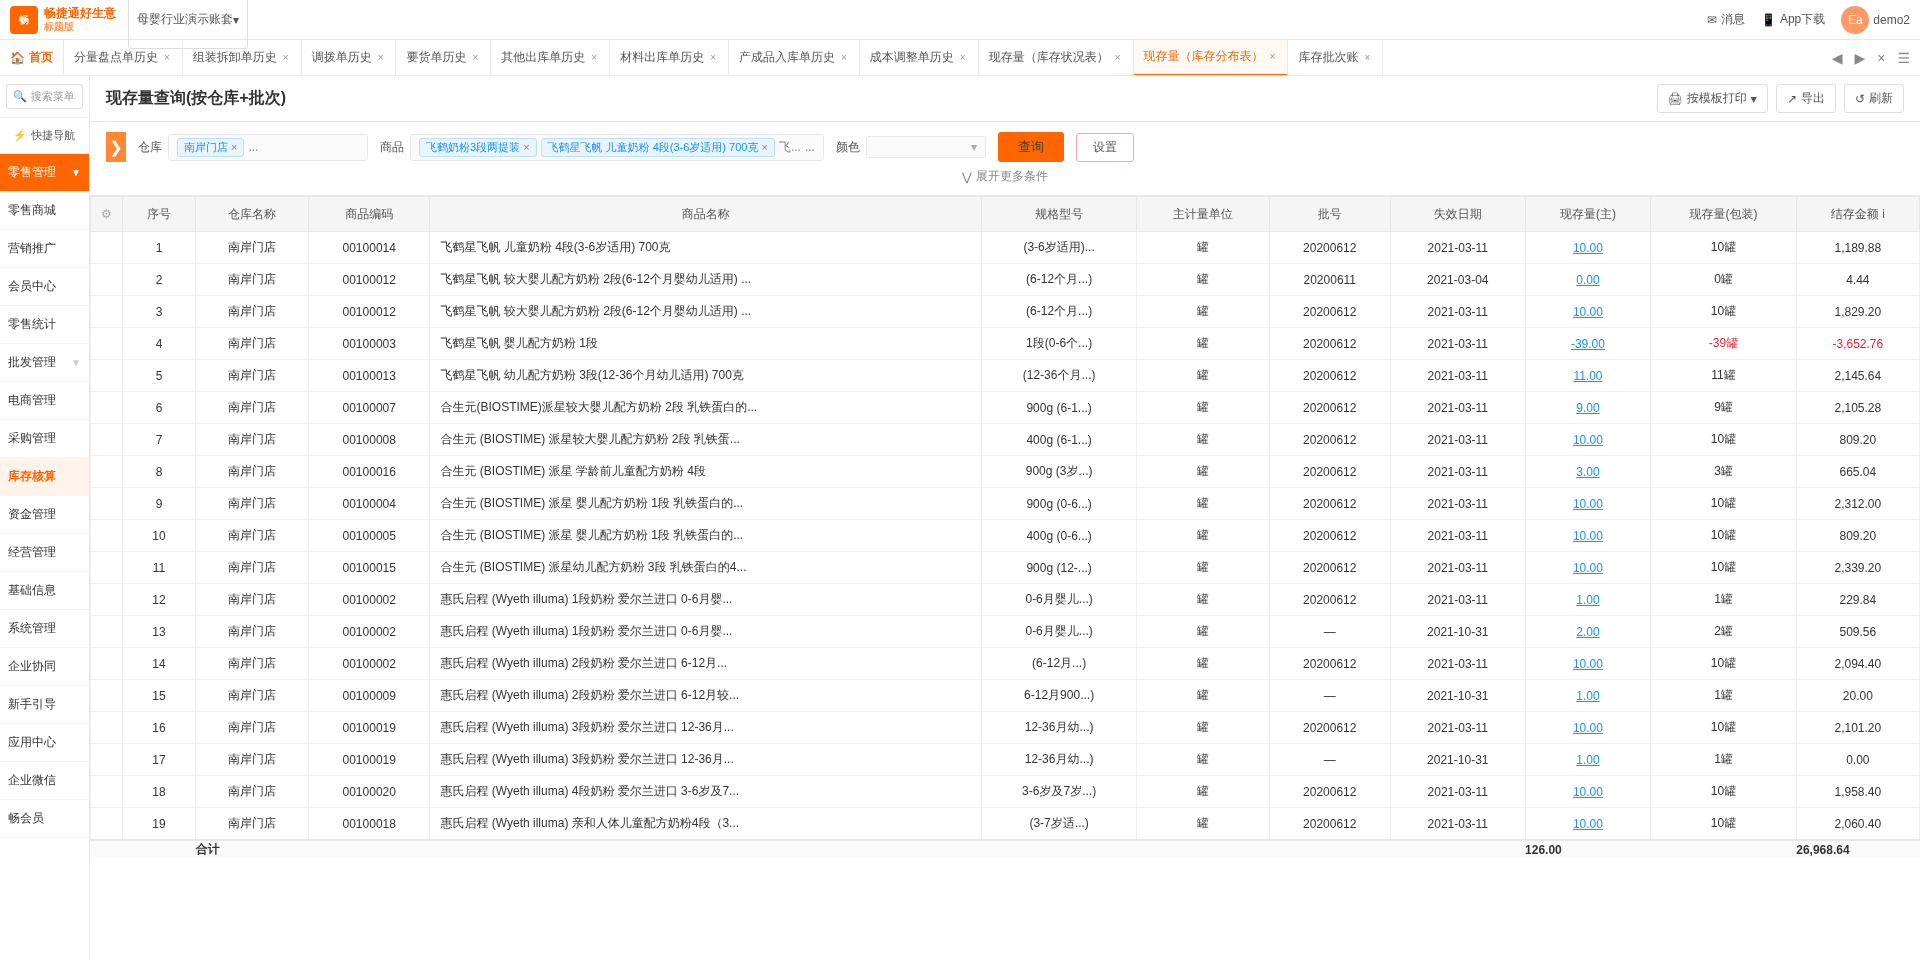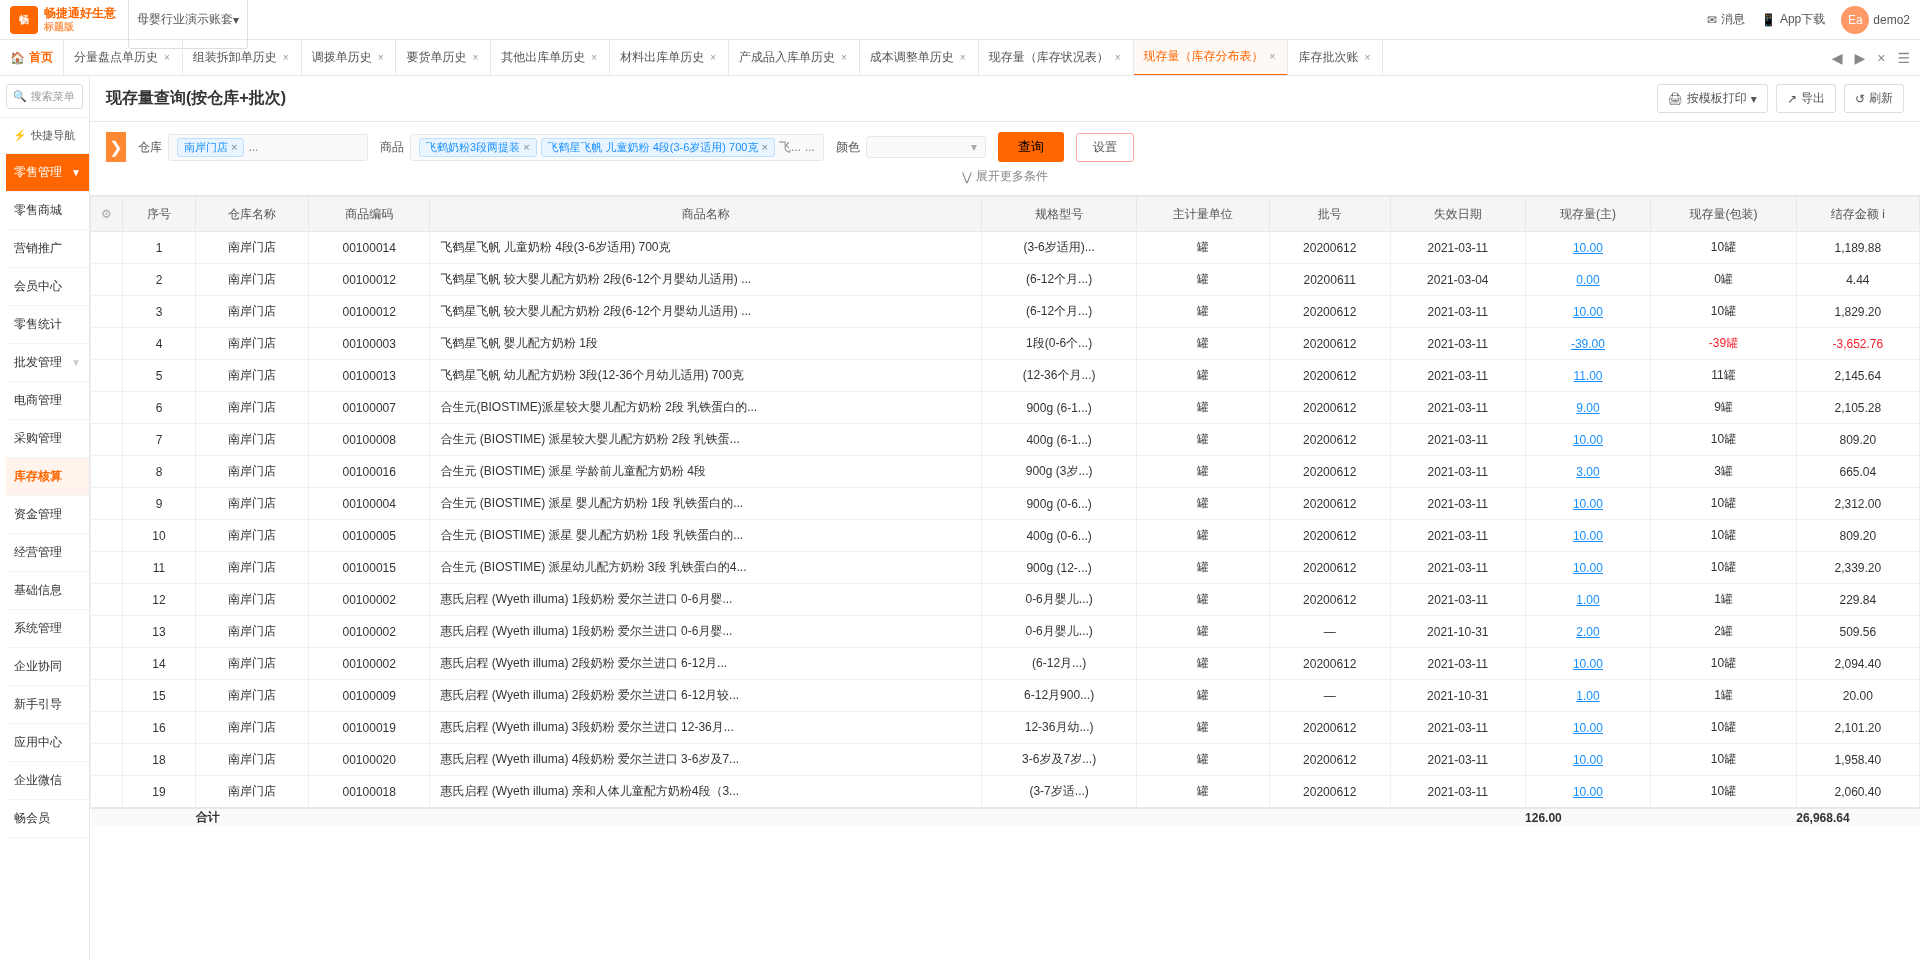--- a/index.html
+++ b/index.html
@@ -43,21 +43,20 @@
       display: flex; flex-direction: column; overflow-y: auto; flex-shrink: 0;
     }
     .sidebar-search { padding: 8px 6px; border-bottom: 1px solid #f0f0f0; }
     .sidebar-search-box { display: flex; align-items: center; gap: 4px; padding: 4px 6px; border: 1px solid #ddd; border-radius: 3px; font-size: 11px; color: #999; cursor: pointer; }
     .sidebar-nav { padding: 4px 0; border-bottom: 1px solid #f0f0f0; }
     .sidebar-nav-item { display: flex; align-items: center; justify-content: center; padding: 6px 4px; font-size: 11px; color: #555; cursor: pointer; gap: 4px; }
     .sidebar-menu-item {
       display: flex; align-items: center; justify-content: space-between;
       padding: 10px 8px; font-size: 12px; color: #333; cursor: pointer;
       border-bottom: 1px solid #f5f5f5;
-      margin-left: 6px;
     }
     .sidebar-menu-item .menu-arrow { font-size: 10px; color: #ccc; }
 
     
     .content-area { flex: 1; display: flex; flex-direction: column; overflow: hidden; }
 
     
     .page-header {
       background: #fff; padding: 8px 16px; border-bottom: 1px solid #e8e8e8;
       display: flex; align-items: center; justify-content: space-between;
@@ -73,21 +72,21 @@
     .filter-row { display: flex; align-items: center; gap: 12px; flex-wrap: wrap; }
     .filter-group { display: flex; align-items: center; gap: 6px; }
     .filter-label { font-size: 12px; color: #555; white-space: nowrap; }
     .filter-tag-container { display: flex; align-items: center; gap: 4px; flex-wrap: wrap; min-width: 200px; border: 1px solid #e8e8e8; border-radius: 3px; padding: 3px 8px; background: #fafafa; }
     .filter-tag { display: inline-flex; align-items: center; gap: 3px; background: #e8f4ff; border: 1px solid #bde0ff; border-radius: 3px; padding: 1px 6px; font-size: 11px; color: #1890ff; }
     .filter-tag .tag-close { cursor: pointer; color: #888; }
     .filter-ellipsis { color: #888; cursor: pointer; }
     .filter-expand { display: flex; align-items: center; gap: 4px; color: #888; cursor: pointer; font-size: 12px; margin-top: 6px; justify-content: center; }
 
     
-    .btn-query { background: #ff6600; color: #000000; border: none; padding: 6px 20px; border-radius: 3px; cursor: pointer; font-size: 13px; }
+    .btn-query { background: #ff6600; color: #404040; border: none; padding: 6px 20px; border-radius: 3px; cursor: pointer; font-size: 13px; }
     .btn-set { background: #fff; color: #555; border: 1px solid #fca5a5; padding: 5px 16px; border-radius: 3px; cursor: pointer; font-size: 12px; }
 
     
     .toggle-expand-btn {
       width: 20px; background: #ff8833; border: none; cursor: pointer;
       color: white; display: flex; align-items: center; justify-content: center;
       font-size: 16px; align-self: stretch;
     }
 
     
@@ -589,20 +588,34 @@
       <td>12-36月幼...)</td>
       <td>罐</td>
       <td>20200612</td>
       <td>2021-03-11</td>
       <td class="link">10.00</td>
       <td class="">10罐</td>
       <td class="">2,101.20</td>
     </tr>
             <tr>
       <td></td>
+      <td>17</td>
+      <td>南岸门店</td>
+      <td>00100019</td>
+      <td class="text-left">惠氏启程 (Wyeth illuma) 3段奶粉 爱尔兰进口 12-36月...</td>
+      <td>12-36月幼...)</td>
+      <td>罐</td>
+      <td>—</td>
+      <td>2021-10-31</td>
+      <td class="link">1.00</td>
+      <td class="">1罐</td>
+      <td class="">0.00</td>
+    </tr>
+            <tr>
+      <td></td>
       <td>18</td>
       <td>南岸门店</td>
       <td>00100020</td>
       <td class="text-left">惠氏启程 (Wyeth illuma) 4段奶粉 爱尔兰进口 3-6岁及7...</td>
       <td>3-6岁及7岁...)</td>
       <td>罐</td>
       <td>20200612</td>
       <td>2021-03-11</td>
       <td class="link">10.00</td>
       <td class="">10罐</td>

